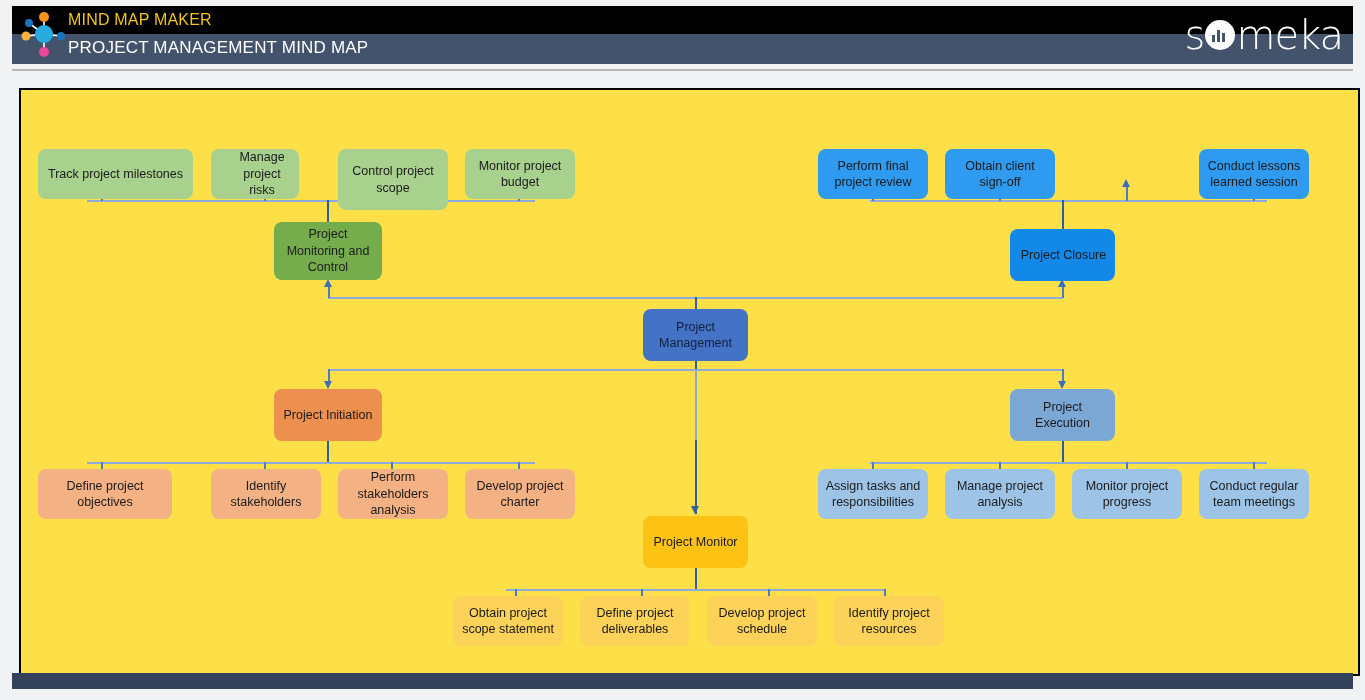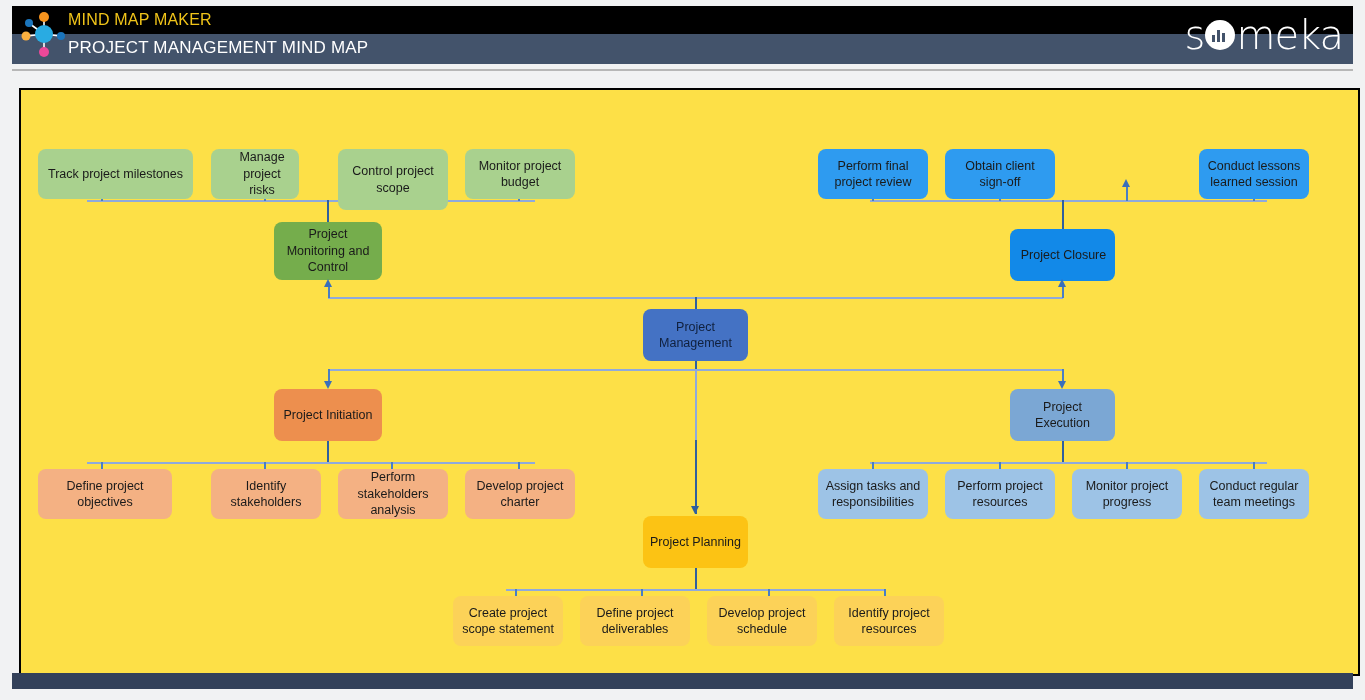--- a/index.html
+++ b/index.html
@@ -226,38 +226,38 @@
     <div class="ln ln-v ln-dark" style="left:851px;  top:372px; height:13px;"></div>
     <div class="arw-dn" style="left:847px; top:384px;"></div>
     <div class="ln ln-v ln-dark" style="left:978px;  top:372px; height:13px;"></div>
     <div class="arw-dn" style="left:974px; top:384px;"></div>
     <div class="ln ln-v ln-dark" style="left:1105px; top:372px; height:13px;"></div>
     <div class="arw-dn" style="left:1101px; top:384px;"></div>
     <div class="ln ln-v ln-dark" style="left:1232px; top:372px; height:13px;"></div>
     <div class="arw-dn" style="left:1228px; top:384px;"></div>
 
     <div class="node n-lblue-leaf" style="left:797px; top:379px; width:110px; height:50px;">Assign tasks and responsibilities</div>
-    <div class="node n-lblue-leaf" style="left:924px; top:379px; width:110px; height:50px;">Perform project resources</div>
+    <div class="node n-lblue-leaf" style="left:924px; top:379px; width:110px; height:50px;">Manage project analysis</div>
     <div class="node n-lblue-leaf" style="left:1051px; top:379px; width:110px; height:50px;">Monitor project progress</div>
     <div class="node n-lblue-leaf" style="left:1178px; top:379px; width:110px; height:50px;">Conduct regular team meetings</div>
 
-    <div class="node n-yellow-main" style="left:622px; top:426px; width:105px; height:52px;">Project Planning</div>
+    <div class="node n-yellow-main" style="left:622px; top:426px; width:105px; height:52px;">Project Monitor</div>
 
     <div class="ln ln-v ln-stem" style="left:674px; top:478px; height:22px;"></div>
     <div class="ln ln-h" style="left:485px; top:499px; width:379px;"></div>
     <div class="ln ln-v ln-dark" style="left:494px; top:499px; height:13px;"></div>
     <div class="arw-dn" style="left:490px; top:511px;"></div>
     <div class="ln ln-v ln-dark" style="left:620px; top:499px; height:13px;"></div>
     <div class="arw-dn" style="left:616px; top:511px;"></div>
     <div class="ln ln-v ln-dark" style="left:747px; top:499px; height:13px;"></div>
     <div class="arw-dn" style="left:743px; top:511px;"></div>
     <div class="ln ln-v ln-dark" style="left:863px; top:499px; height:13px;"></div>
     <div class="arw-dn" style="left:859px; top:511px;"></div>
 
-    <div class="node n-yellow-leaf" style="left:432px; top:506px; width:110px; height:50px;">Create project scope statement</div>
+    <div class="node n-yellow-leaf" style="left:432px; top:506px; width:110px; height:50px;">Obtain project scope statement</div>
     <div class="node n-yellow-leaf" style="left:559px; top:506px; width:110px; height:50px;">Define project deliverables</div>
     <div class="node n-yellow-leaf" style="left:686px; top:506px; width:110px; height:50px;">Develop project schedule</div>
     <div class="node n-yellow-leaf" style="left:813px; top:506px; width:110px; height:50px;">Identify project resources</div>
 
   </div>
 
   <div class="footer-bar"></div>
 </div>
 
 </body></html>

